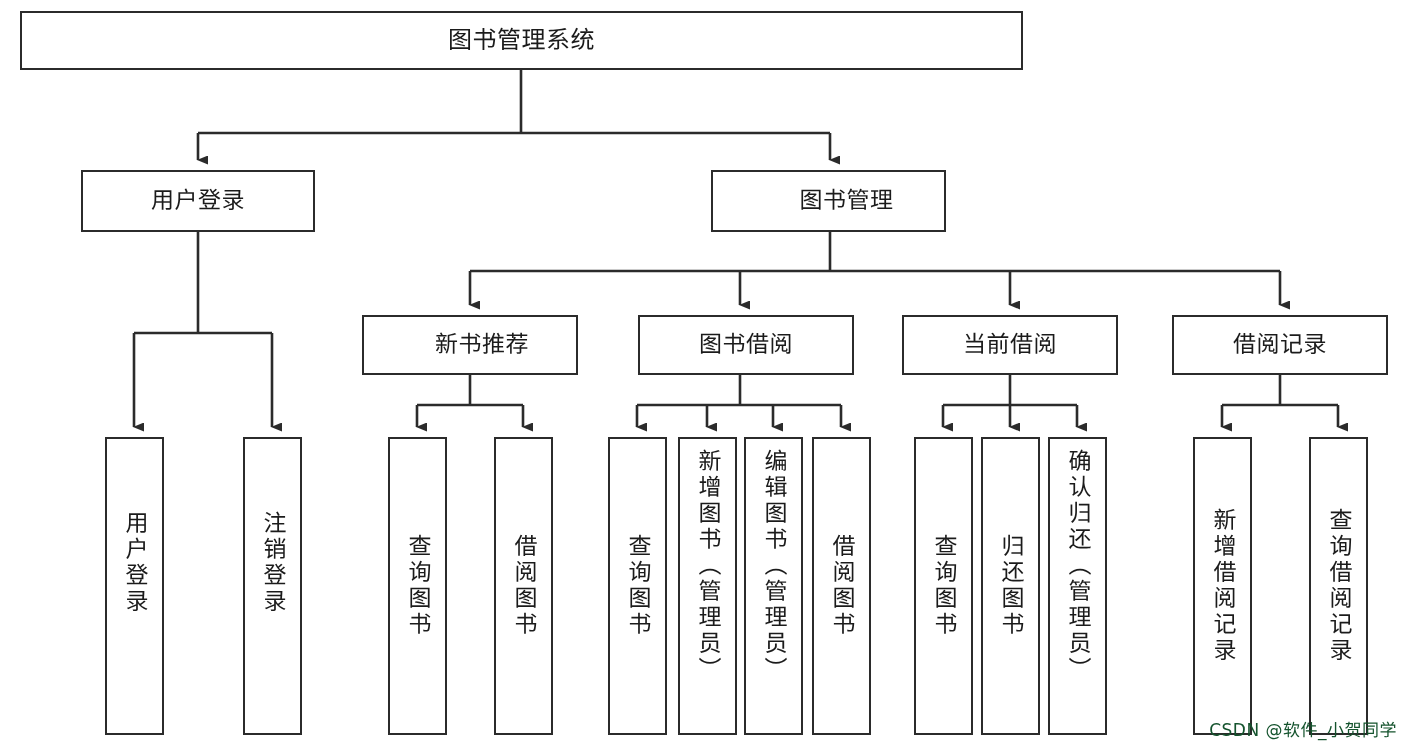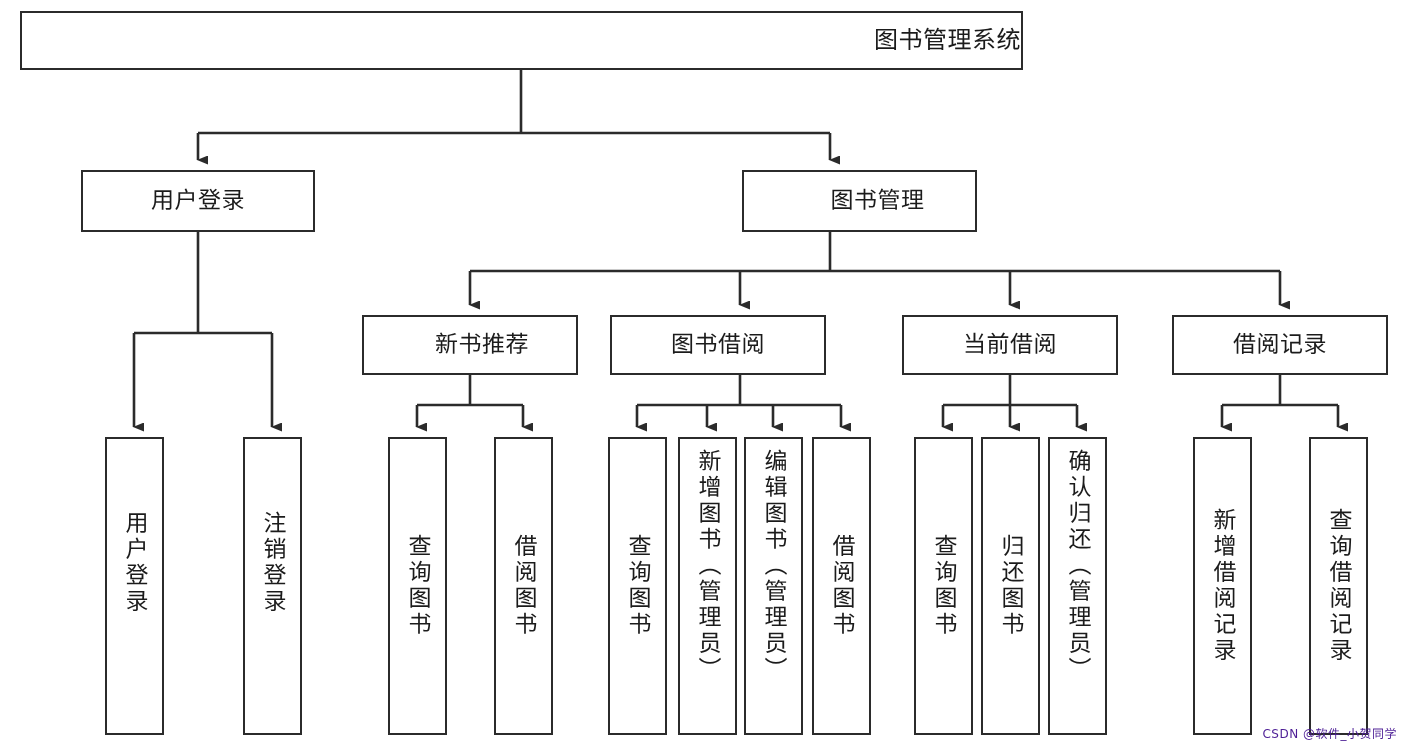--- a/index.html
+++ b/index.html
@@ -68,22 +68,22 @@
     text-orientation: upright;
     font-size: 23px;
     letter-spacing: 3px;
     line-height: 1;
     white-space: nowrap;
   }
   #watermark {
     position: absolute;
     right: 8px;
     bottom: 6px;
-    font-size: 12px;
-    color: #4c1d95;
+    font-size: 17px;
+    color: #14532d;
     letter-spacing: 0.5px;
     z-index: 5;
     white-space: nowrap;
     font-family: "DejaVu Sans", "Liberation Sans", sans-serif;
   }
 </style>
 </head>
 <body>
 
 <div id="diagram-root">
@@ -132,37 +132,37 @@
       <path d="M1010,405 L1010,427" marker-end="url(#arrowhead)"></path>
       <path d="M1077,405 L1077,427" marker-end="url(#arrowhead)"></path>
 
       <path d="M1280,375 L1280,405"></path>
       <path d="M1222,405 L1338,405"></path>
       <path d="M1222,405 L1222,427" marker-end="url(#arrowhead)"></path>
       <path d="M1338,405 L1338,427" marker-end="url(#arrowhead)"></path>
     </g>
   </svg>
 
-  <div class="node horiz root" style="left:20px; top:11px; width:1003px; height:59px;justify-content:flex-end;">
+  <div class="node horiz root" style="left:20px; top:11px; width:1003px; height:59px;">
     <span class="node-label">图书管理系统</span>
   </div>
 
   <div class="node horiz" style="left:81px; top:170px; width:234px; height:62px;">
     <span class="node-label">用户登录</span>
   </div>
 
-  <div class="node horiz" style="left:742px; top:170px; width:235px; height:62px;padding-left:36px;">
+  <div class="node horiz" style="left:711px; top:170px; width:235px; height:62px;padding-left:36px;">
     <span class="node-label">图书管理</span>
   </div>
 
   <div class="node horiz" style="left:362px; top:315px; width:216px; height:60px;padding-left:24px;">
     <span class="node-label">新书推荐</span>
   </div>
 
-  <div class="node horiz" style="left:610px; top:315px; width:216px; height:60px;">
+  <div class="node horiz" style="left:638px; top:315px; width:216px; height:60px;">
     <span class="node-label">图书借阅</span>
   </div>
 
   <div class="node horiz" style="left:902px; top:315px; width:216px; height:60px;justify-content:center;">
     <span class="node-label">当前借阅</span>
   </div>
 
   <div class="node horiz" style="left:1172px; top:315px; width:216px; height:60px;text-align:center;">
     <span class="node-label">借阅记录</span>
   </div>

